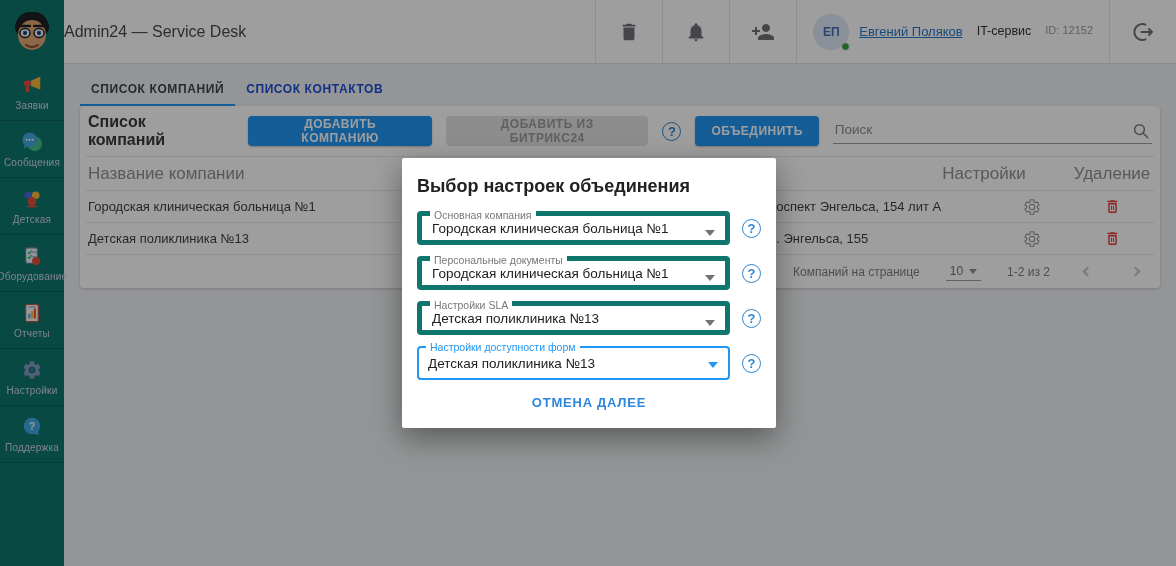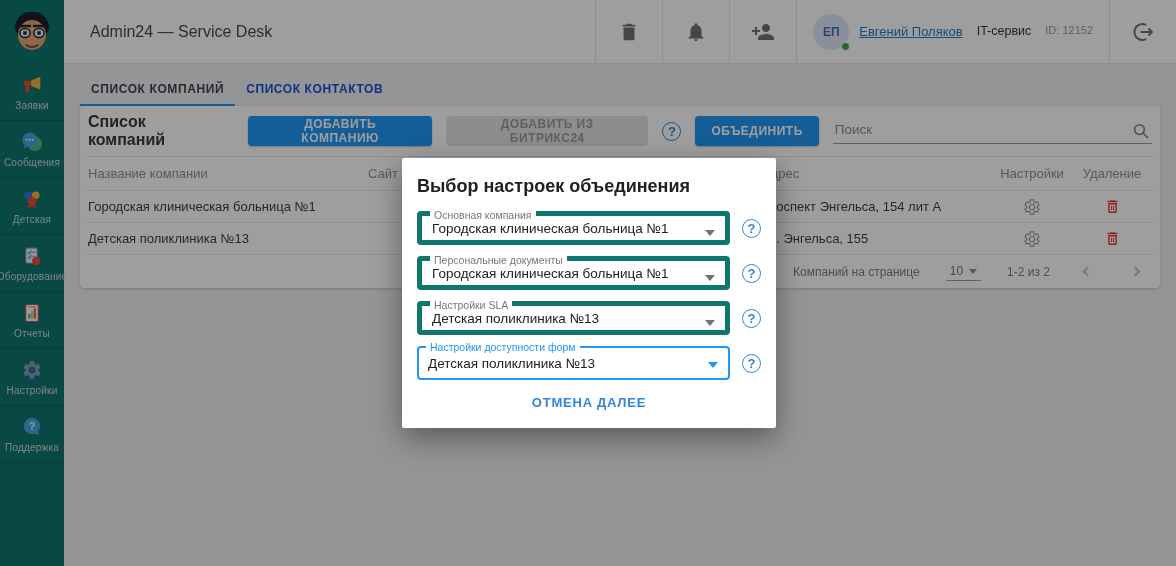--- a/index.html
+++ b/index.html
@@ -13,21 +13,21 @@
     justify-content:center; }
   .nav-item { height:57px; display:flex; flex-direction:column; align-items:center;
     justify-content:center; gap:3px; border-bottom:1px solid rgba(0,0,0,0.18);
     cursor:pointer; }
   .nav-item .nav-label { font-size:10px; color:#cdd6e2; letter-spacing:.2px; }
   .nav-ico { width:26px; height:24px; display:flex; align-items:center; justify-content:center; }
 
   
   .header { position:absolute; left:64px; top:0; right:0; height:64px; background:#ffffff;
     display:flex; align-items:center; border-bottom:1px solid #e3e3e3; z-index:5; }
-  .header-title { margin-left:26px; font-size:16px; color:#4a4a4a; }
+  .header-title { font-size:16px; color:#4a4a4a; }
   .header-right { margin-left:auto; display:flex; align-items:center; height:100%; }
   .hdr-btn { width:66px; height:100%; display:flex; align-items:center; justify-content:center;
     cursor:pointer; }
   .hdr-sep { width:1px; height:64px; background:#e6e6e6; }
   .user-block { display:flex; align-items:center; gap:10px; padding:0 16px; height:100%; }
   .user-avatar { position:relative; width:36px; height:36px; border-radius:50%;
     background:#dde8f8; color:#4a6fb5; font-size:12px; font-weight:bold;
     display:flex; align-items:center; justify-content:center; }
   .status-dot { position:absolute; right:-1px; bottom:-1px; width:9px; height:9px;
     border-radius:50%; background:#43a047; border:1.5px solid #fff; }
@@ -59,21 +59,21 @@
   .search { margin-left:auto; width:322px; position:relative; }
   .search input { width:100%; border:none; border-bottom:1px solid #9e9e9e; outline:none;
     font-size:13.5px; color:#333; padding:4px 26px 6px 2px; background:transparent;
     font-family:"Liberation Sans", sans-serif; }
   .search input::placeholder { color:#8d8d8d; }
   .search-ico { position:absolute; right:2px; top:4px; cursor:pointer; }
 
   .trow { display:grid; grid-template-columns:280px 1fr 230px 80px 80px;
     align-items:center; height:32px; border-top:1px solid #e9e9e9; font-size:13px;
     color:#3d3f42; padding:0 2px; }
-  .trow.thead { height:34px; font-size:13px; color:#8d9094; }
+  .trow.thead { height:34px; font-size:17px; color:#8d9094;gap:48px; }
   .cell-center { display:flex; justify-content:center; align-items:center; }
   .icon-btn { background:none; border:none; cursor:pointer; display:flex; align-items:center;
     justify-content:center; padding:2px; }
 
   .pagination { height:34px; display:flex; align-items:center; justify-content:flex-end;
     gap:26px; font-size:12px; color:#7b7e82; border-top:1px solid #e9e9e9; padding-right:8px; }
   .per-page { display:flex; align-items:center; gap:6px; border-bottom:1px solid #9e9e9e;
     padding:2px 4px; cursor:pointer; color:#6f7276; }
   .caret-down { width:0; height:0; border-left:4px solid transparent;
     border-right:4px solid transparent; border-top:5px solid #8d9094; }

